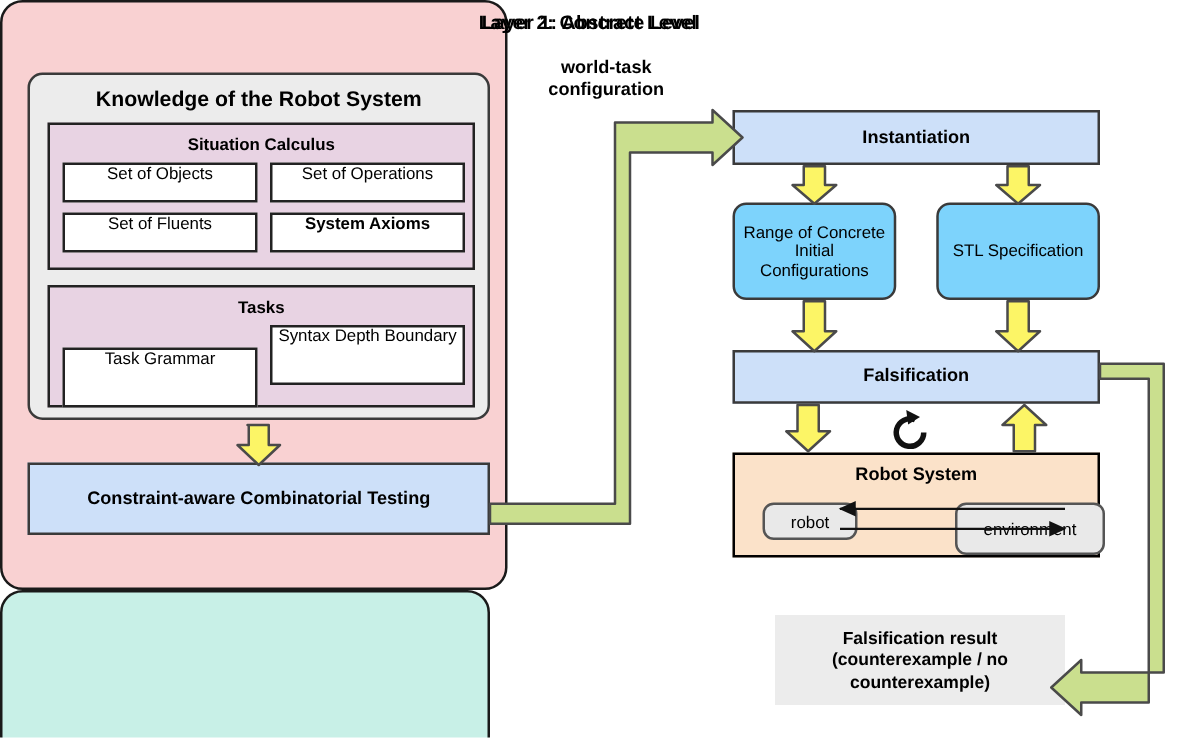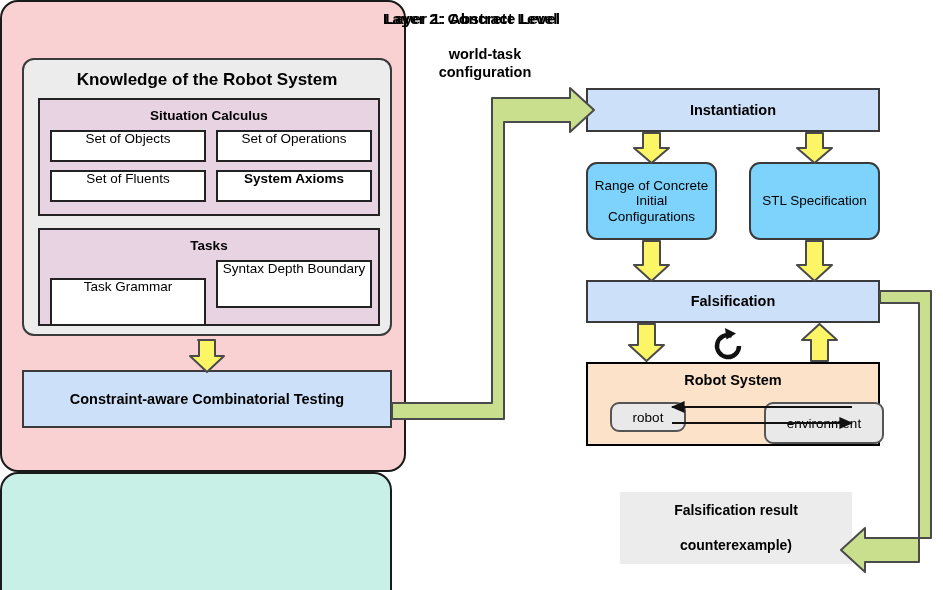--- a/index.html
+++ b/index.html
@@ -202,21 +202,21 @@
       <span class="lbl">robot</span>
     </div>
     <div id="environment-chip" class="gray-chip">
       <span class="lbl">environment</span>
     </div>
   </div>
 
   <div id="result-box">
     <span>
       <span>Falsification result</span><br>
-      <br>
+      <span>(counterexample / no</span><br>
       <span>counterexample)</span>
     </span>
   </div>
 
   <svg class="overlay" viewBox="0 0 943 590">
     <defs>
       <style>
         .yarrow { fill:#fcf566; stroke:#4a4a4a; stroke-width:2; stroke-linejoin:round; }
         .garrow { fill:#cadf8e; stroke:#4a4a4a; stroke-width:2; stroke-linejoin:round; }
         .thin   { fill:none; stroke:#111; stroke-width:1.8; }

